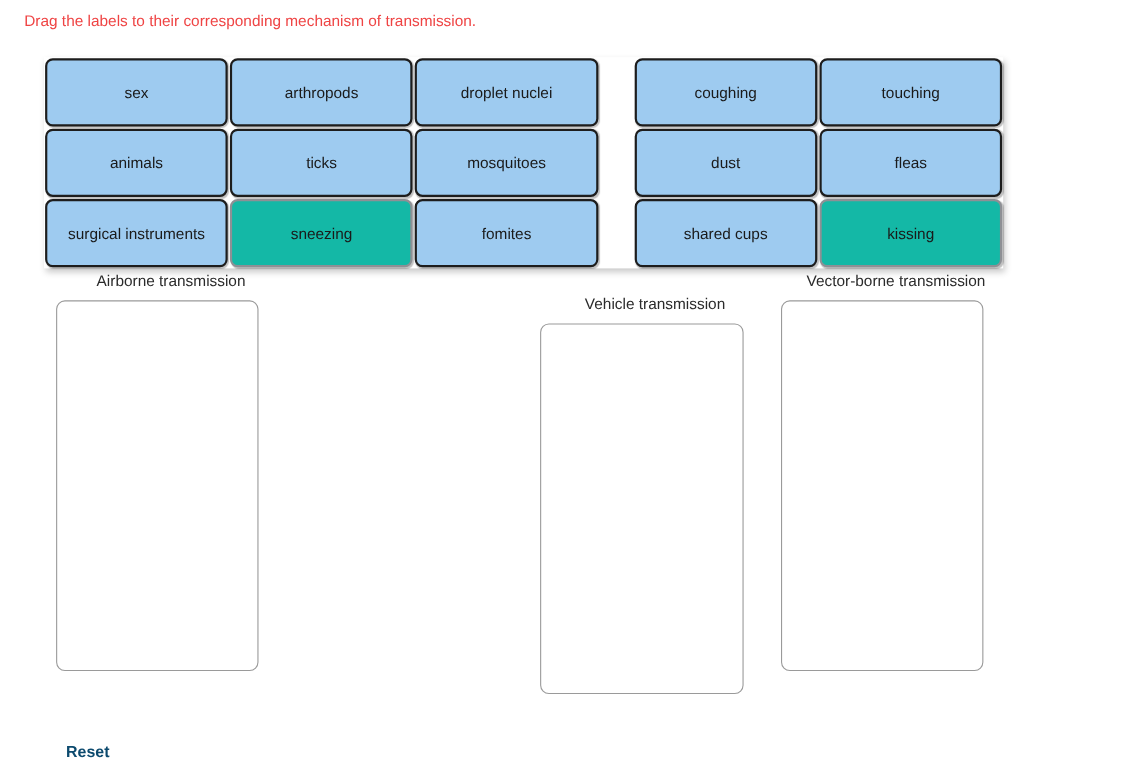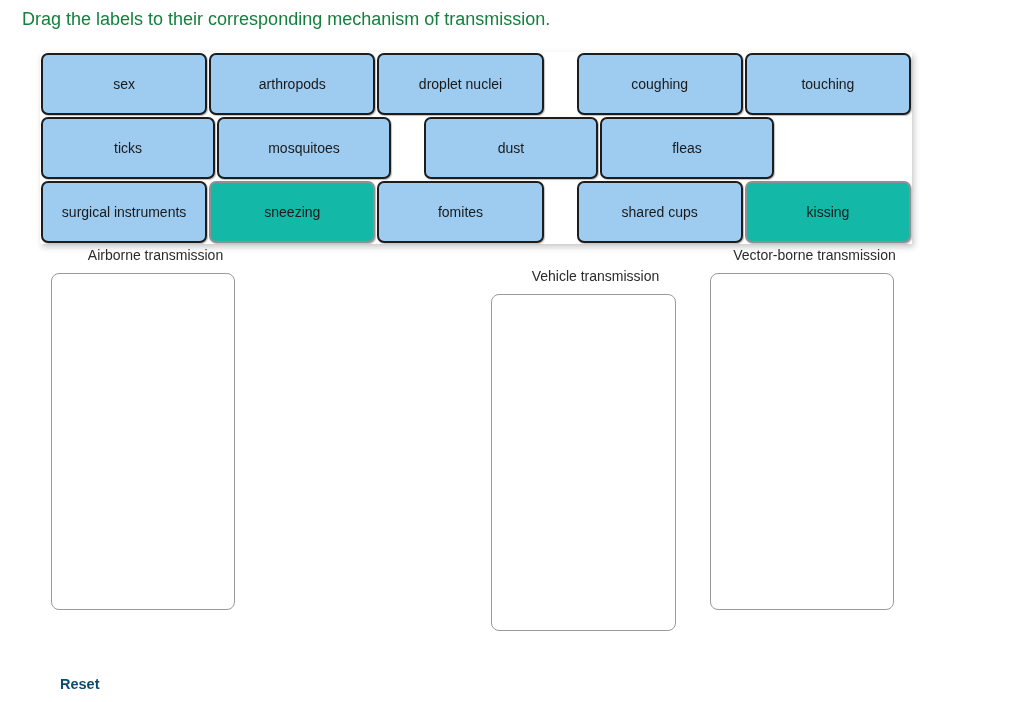--- a/index.html
+++ b/index.html
@@ -14,23 +14,23 @@
     font-family: "Liberation Sans", sans-serif;
     color: #222222;
     overflow: hidden;
   }
 
   
   .prompt {
     position: absolute;
     left: 22px;
     top: 9px;
-    font-size: 18px;
+    font-size: 14px;
     line-height: 20px;
-    color: #15803d;
+    color: #ef4444;
     white-space: nowrap;
   }
 
   
   .label-bank {
     position: absolute;
     left: 40px;
     top: 52px;
     width: 872px;
     background: #ffffff;
@@ -135,20 +135,21 @@
 
   <div class="bank-row">
     <div class="tile w1">sex</div>
     <div class="tile w2">arthropods</div>
     <div class="tile w3">droplet nuclei</div>
     <div class="tile w4">coughing</div>
     <div class="tile w5">touching</div>
   </div>
 
   <div class="bank-row">
+    <div class="tile w1">animals</div>
     <div class="tile w2">ticks</div>
     <div class="tile w3">mosquitoes</div>
     <div class="tile w4">dust</div>
     <div class="tile w5">fleas</div>
   </div>
 
   <div class="bank-row">
     <div class="tile w1">surgical instruments</div>
     <div class="tile w2 faded">sneezing</div>
     <div class="tile w3">fomites</div>

